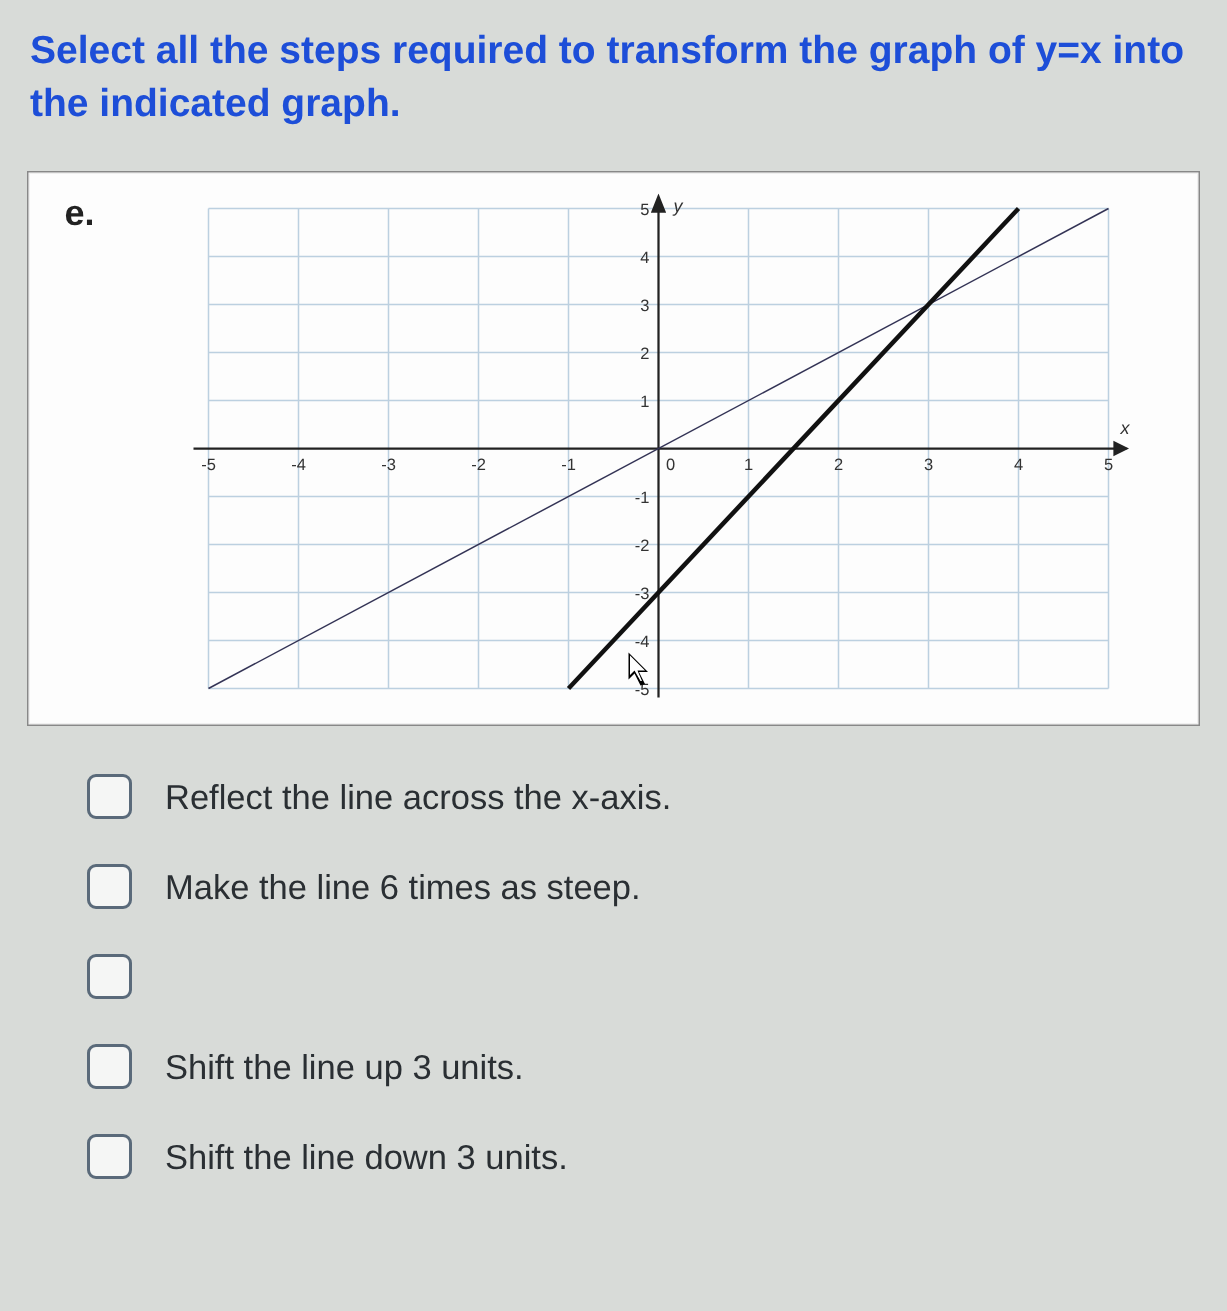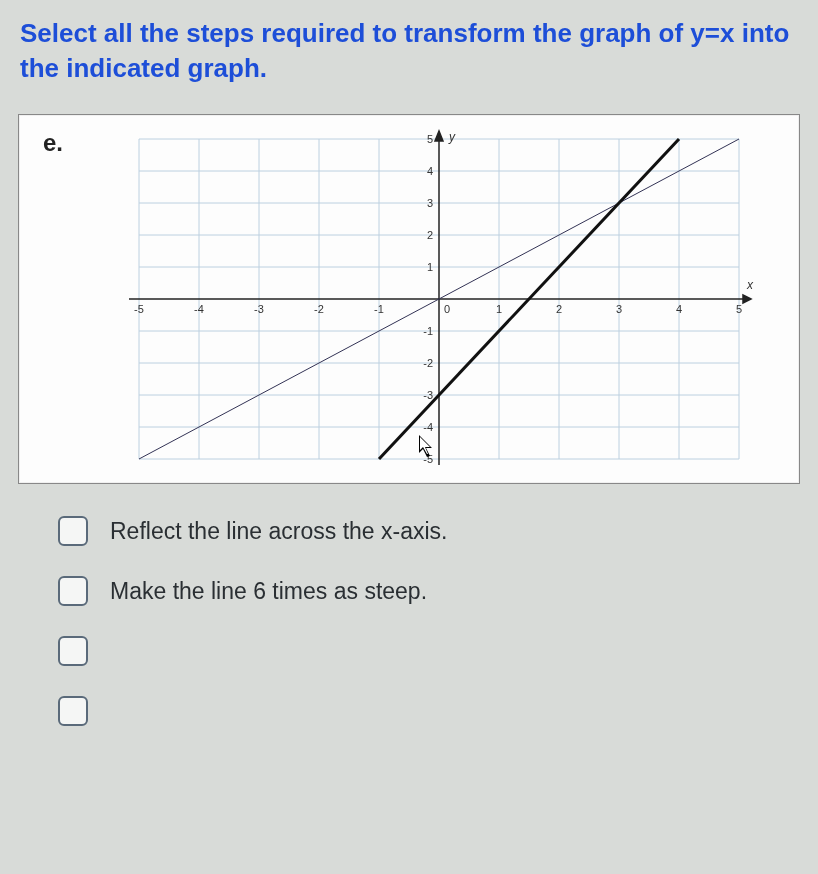--- a/index.html
+++ b/index.html
@@ -155,14 +155,19 @@
   </div>
   <div class="option-row">
     <div class="checkbox"></div>
     <div class="option-text">Make the line 6 times as steep.</div>
   </div>
   <div class="option-row">
     <div class="checkbox"></div>
   </div>
   <div class="option-row">
     <div class="checkbox"></div>
+    <div class="option-text">Shift the line up 3 units.</div>
+  </div>
+  <div class="option-row">
+    <div class="checkbox"></div>
+    <div class="option-text">Shift the line down 3 units.</div>
   </div>
 </div>
 
 </body></html>

